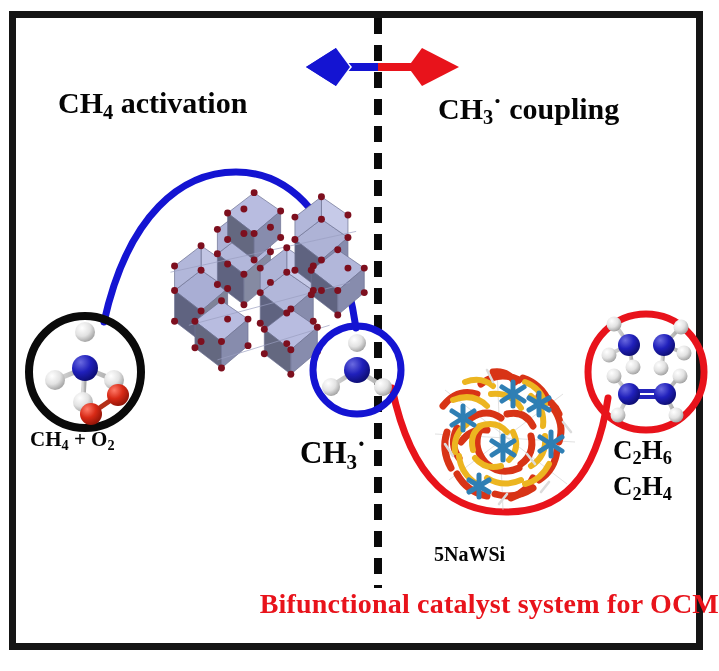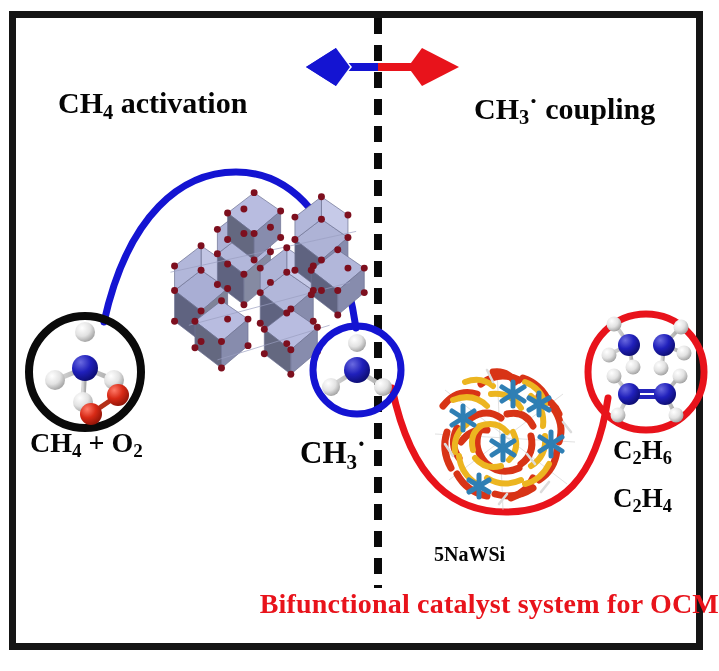--- a/index.html
+++ b/index.html
@@ -46,27 +46,27 @@
     font-size: 0.68em;
     vertical-align: -0.28em;
     font-weight: bold;
   }
   .lbl .rad {
     font-size: 0.85em;
     vertical-align: 0.38em;
     letter-spacing: 0;
   }
   #label-ch4-activation { left: 58px;  top: 88px;  font-size: 30px; }
-  #label-ch3-coupling   { left: 438px; top: 88px;  font-size: 30px; margin-left: 36px; }
+  #label-ch3-coupling   { left: 438px; top: 88px;  font-size: 30px; }
   #label-la2o3          { left: 178px; top: 340px; font-size: 33px; }
-  #label-ch4-o2         { left: 30px;  top: 429px; font-size: 28px; }
+  #label-ch4-o2         { left: 30px;  top: 429px; font-size: 21px; }
   #label-ch3            { left: 300px; top: 432px; font-size: 31px; }
   #label-5nawsi         { left: 434px; top: 544px; font-size: 20px; }
   #label-c2h6           { left: 613px; top: 437px; font-size: 27px; }
-  #label-c2h4           { left: 613px; top: 485px; font-size: 27px; }
+  #label-c2h4           { left: 613px; top: 473px; font-size: 27px; }
   #label-caption {
     position: absolute;
     left: 0; top: 588px;
     width: 719px;
     text-align: right;
     font-family: "Liberation Serif", "DejaVu Serif", serif;
     font-weight: bold;
     font-size: 28px;
     color: #e8131b;
     letter-spacing: 0.2px;

